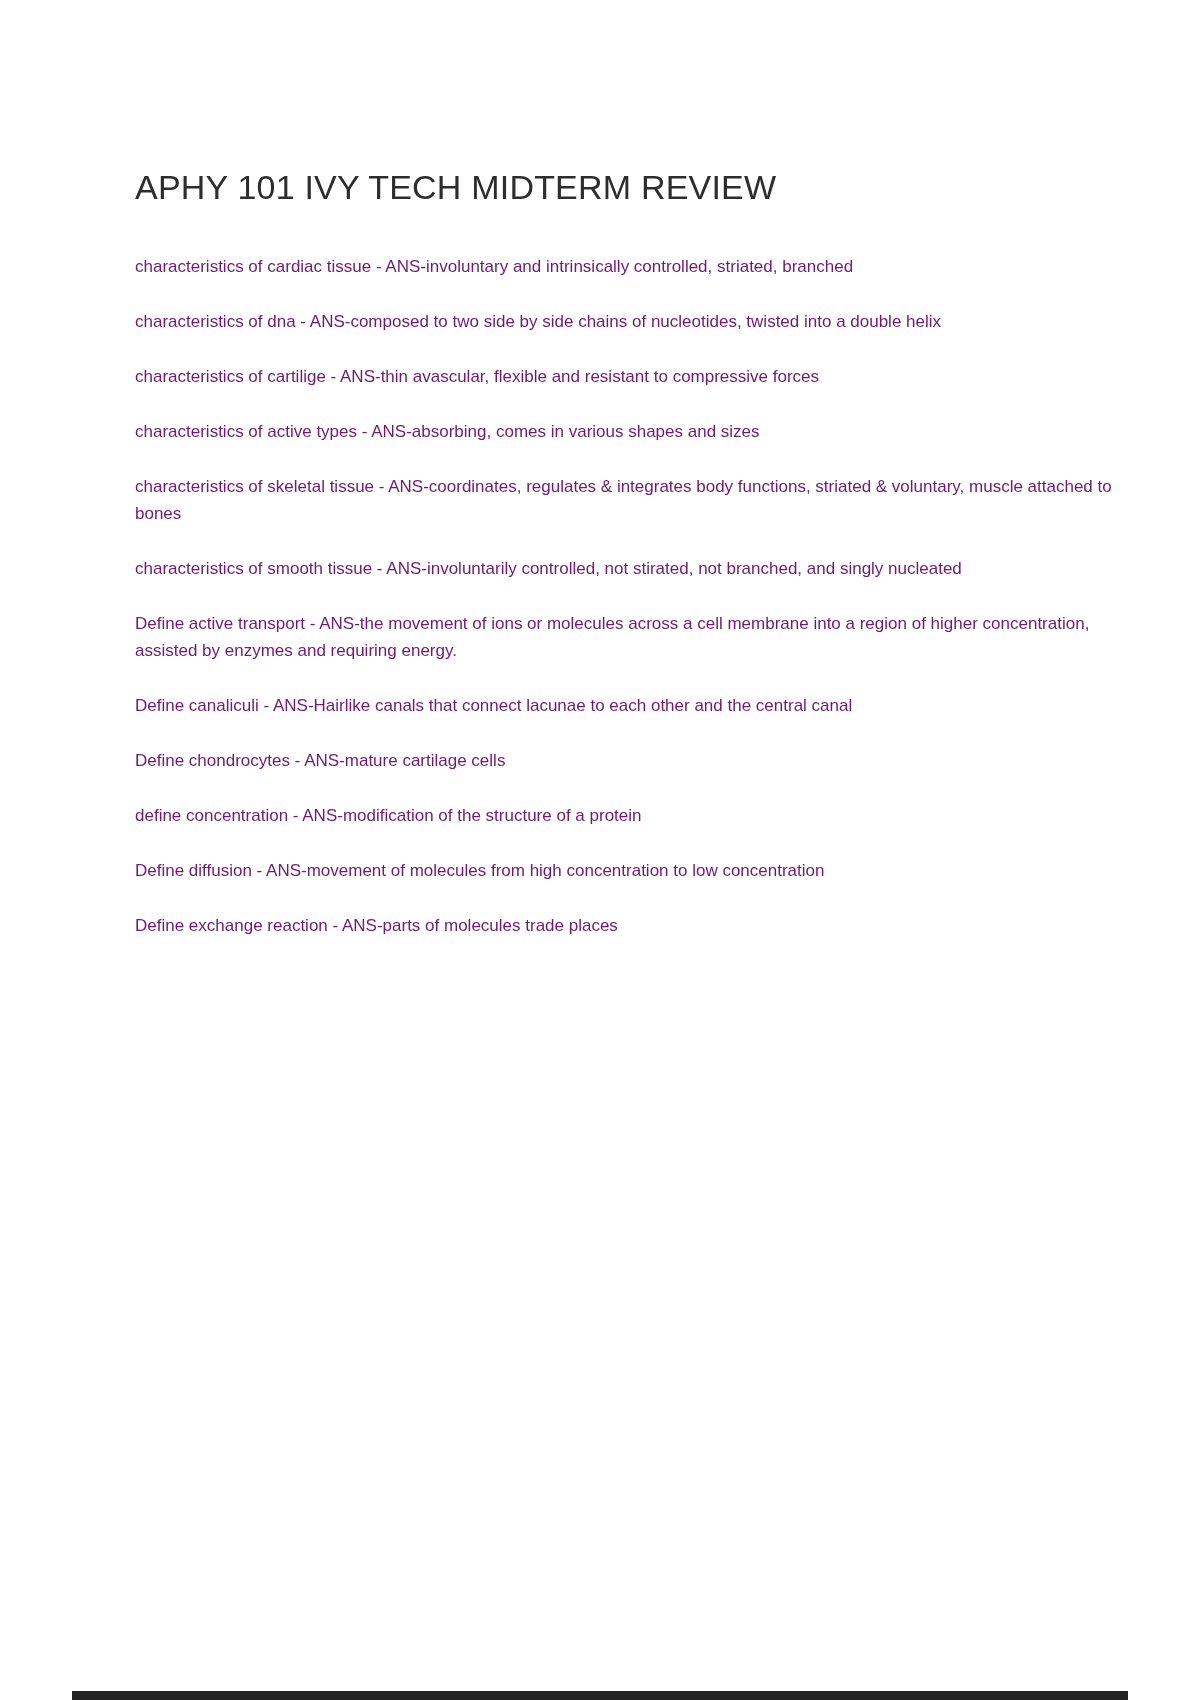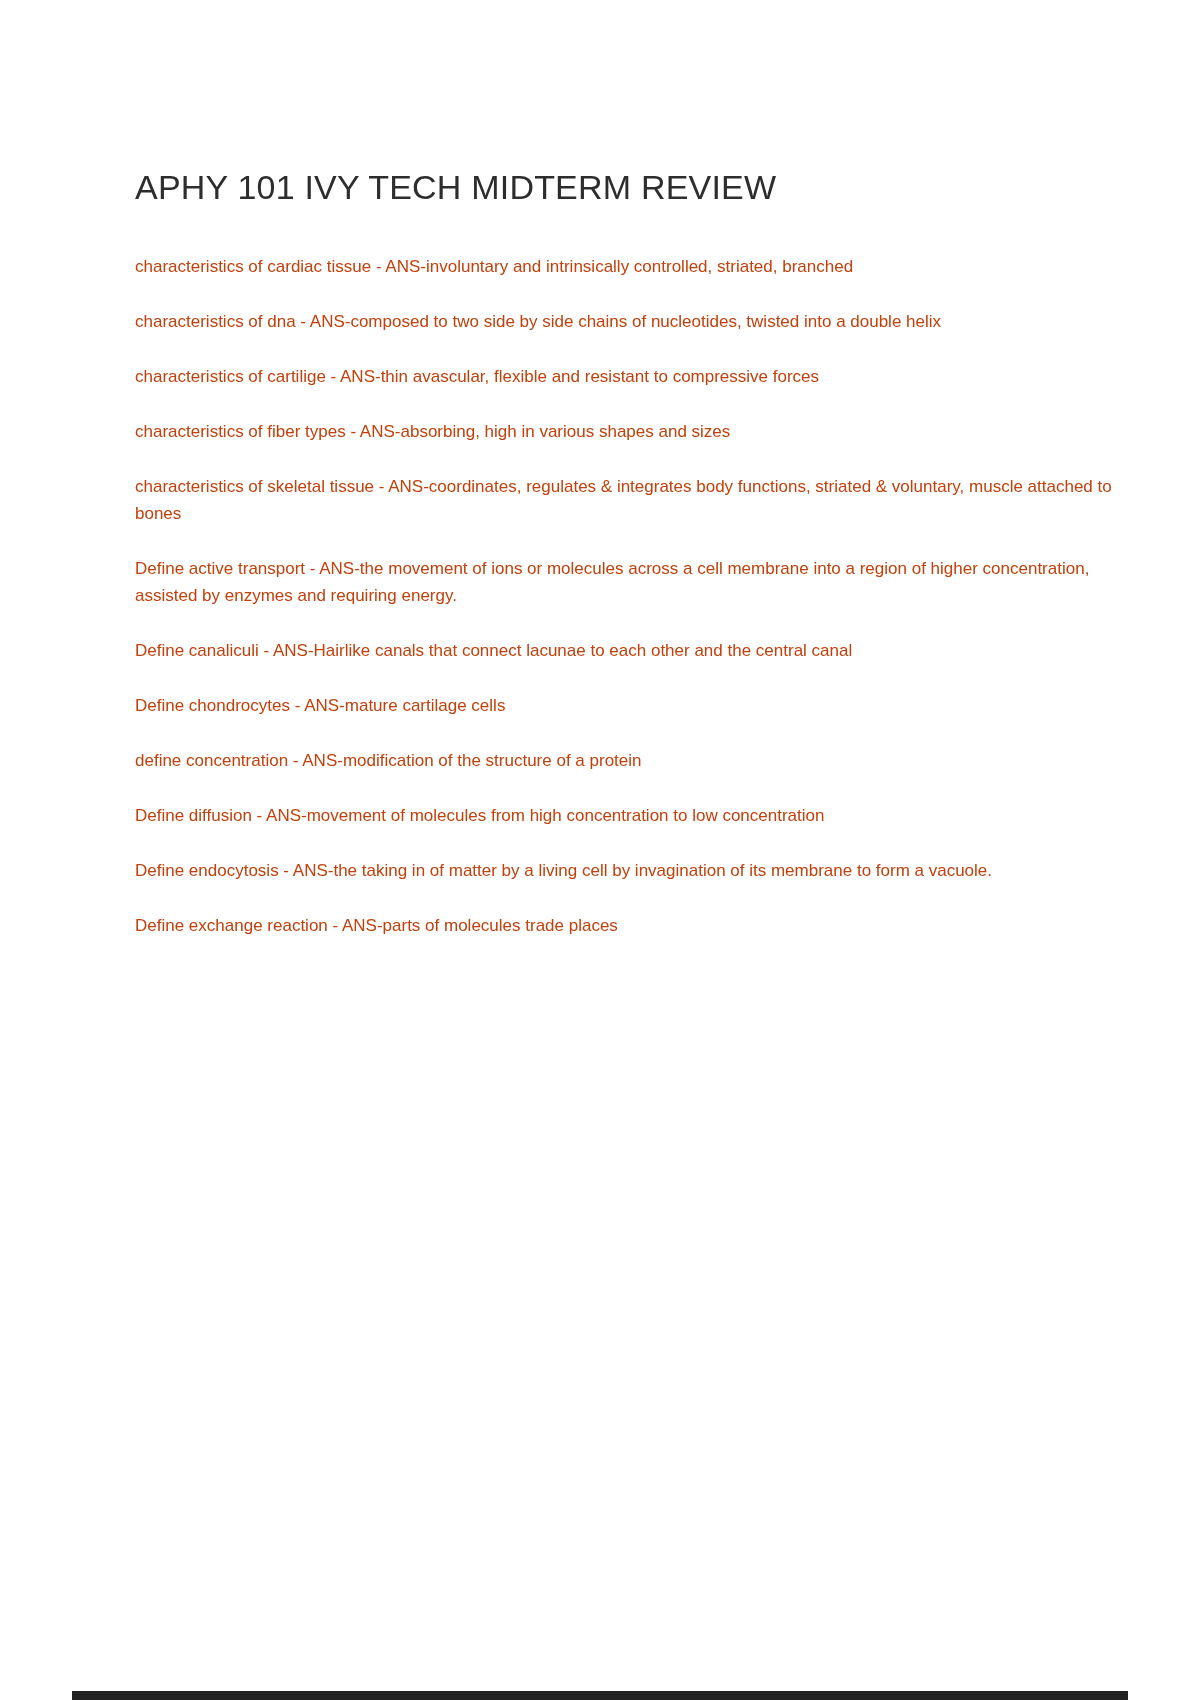--- a/index.html
+++ b/index.html
@@ -23,45 +23,45 @@
     font-size: 34px;
     font-weight: 400;
     color: #2d2d2d;
     margin: 0 0 46px 0;
     letter-spacing: 0.2px;
     white-space: nowrap;
   }
   .para {
     font-size: 17px;
     line-height: 27px;
-    color: #c2410c;
+    color: #701a75;
     margin: 0 0 28px 0;
   }
   .bottom-bar {
     position: absolute;
     left: 72px;
     right: 72px;
     bottom: 0;
     height: 9px;
     background: #232323;
   }
 </style>
 </head>
 <body>
 
 <div class="page">
   <h1 class="doc-title">APHY 101 IVY TECH MIDTERM REVIEW</h1>
 
   <p class="para">characteristics of cardiac tissue - ANS-involuntary and intrinsically controlled, striated, branched</p>
   <p class="para">characteristics of dna - ANS-composed to two side by side chains of nucleotides, twisted into a double helix</p>
   <p class="para">characteristics of cartilige - ANS-thin avascular, flexible and resistant to compressive forces</p>
-  <p class="para">characteristics of fiber types - ANS-absorbing, high in various shapes and sizes</p>
+  <p class="para">characteristics of active types - ANS-absorbing, comes in various shapes and sizes</p>
   <p class="para">characteristics of skeletal tissue - ANS-coordinates, regulates &amp; integrates body functions, striated &amp; voluntary, muscle attached to bones</p>
+  <p class="para">characteristics of smooth tissue - ANS-involuntarily controlled, not stirated, not branched, and singly nucleated</p>
   <p class="para">Define active transport - ANS-the movement of ions or molecules across a cell membrane into a region of higher concentration, assisted by enzymes and requiring energy.</p>
   <p class="para">Define canaliculi - ANS-Hairlike canals that connect lacunae to each other and the central canal</p>
   <p class="para">Define chondrocytes - ANS-mature cartilage cells</p>
   <p class="para">define concentration - ANS-modification of the structure of a protein</p>
   <p class="para">Define diffusion - ANS-movement of molecules from high concentration to low concentration</p>
-  <p class="para">Define endocytosis - ANS-the taking in of matter by a living cell by invagination of its membrane to form a vacuole.</p>
   <p class="para">Define exchange reaction - ANS-parts of molecules trade places</p>
 </div>
 
 <div class="bottom-bar"></div>
 
 </body></html>

